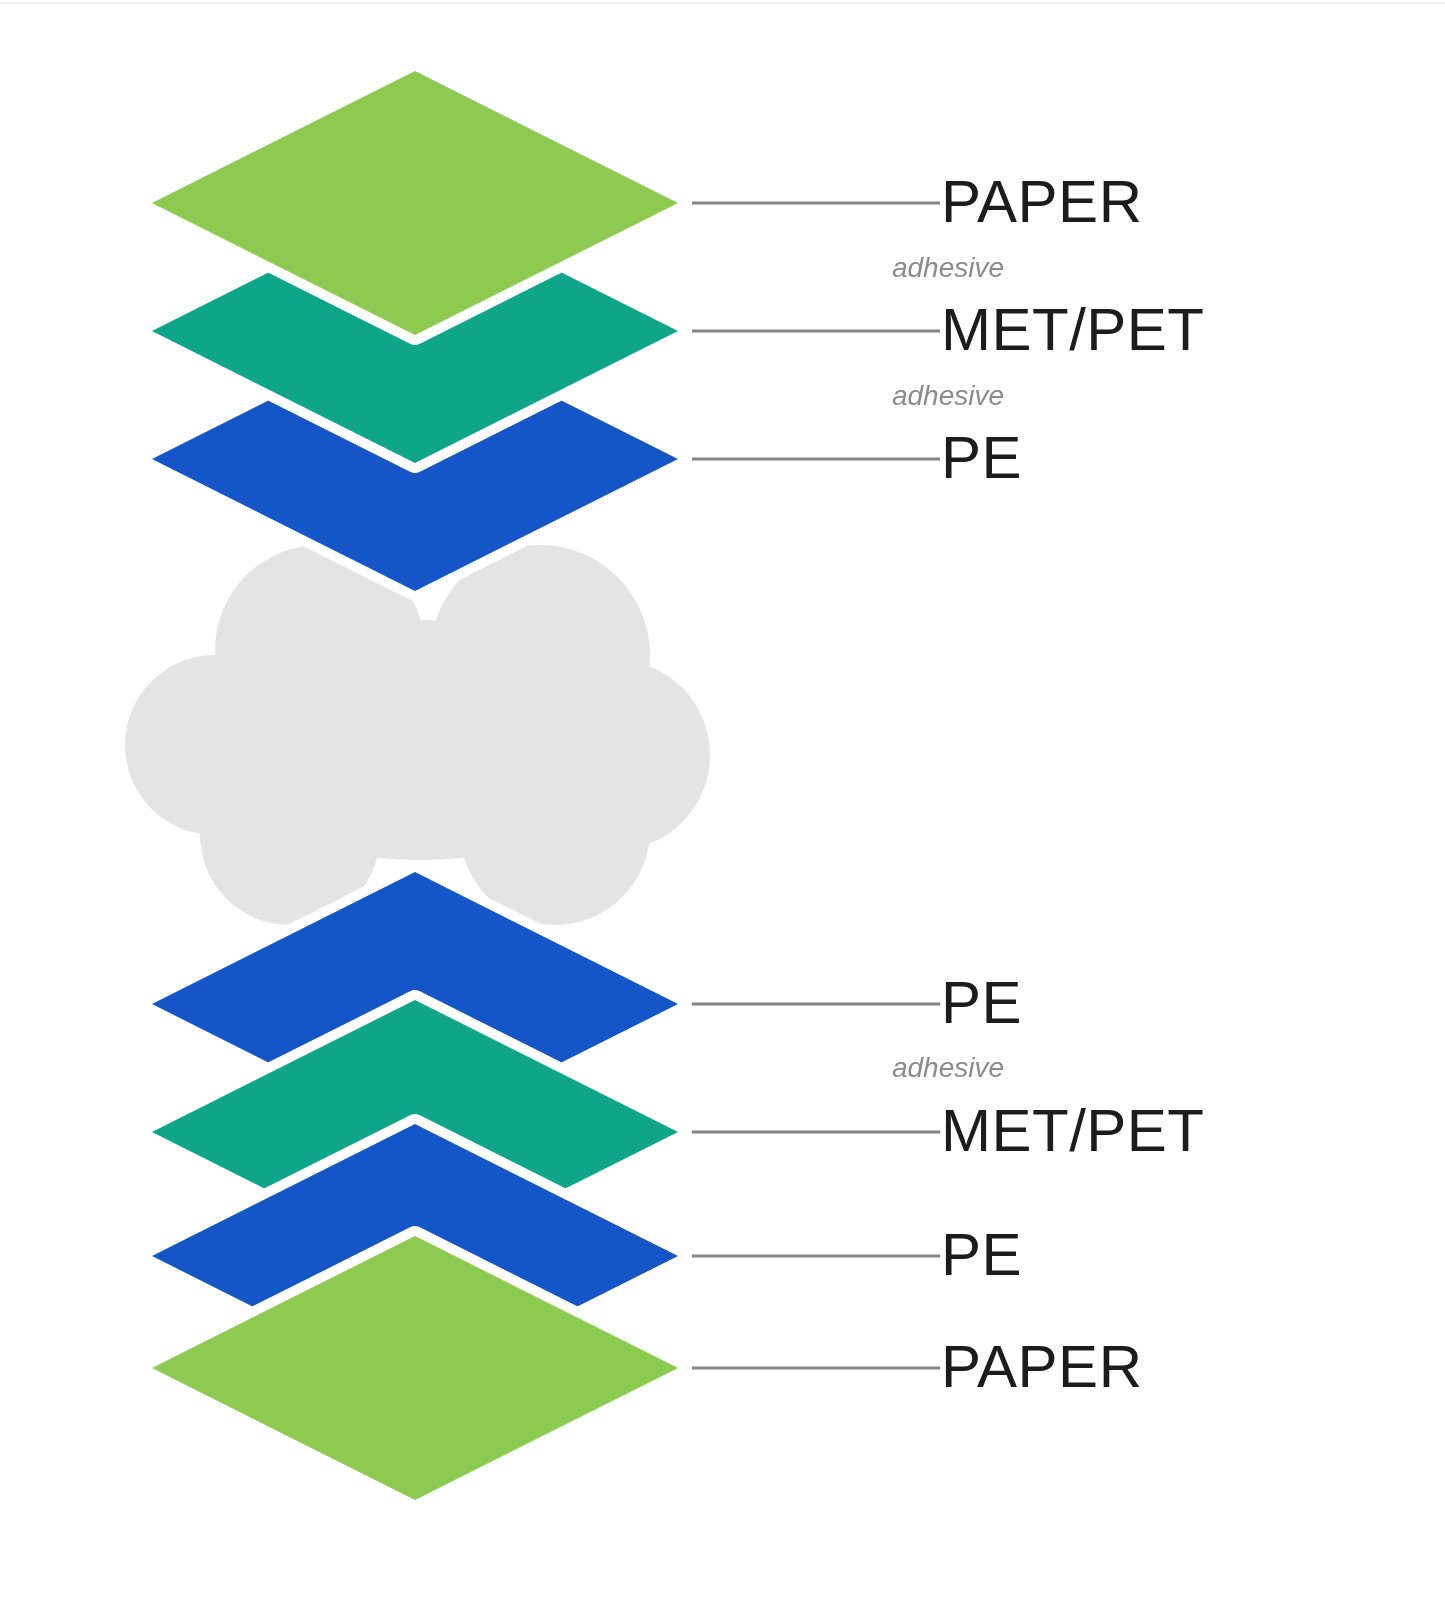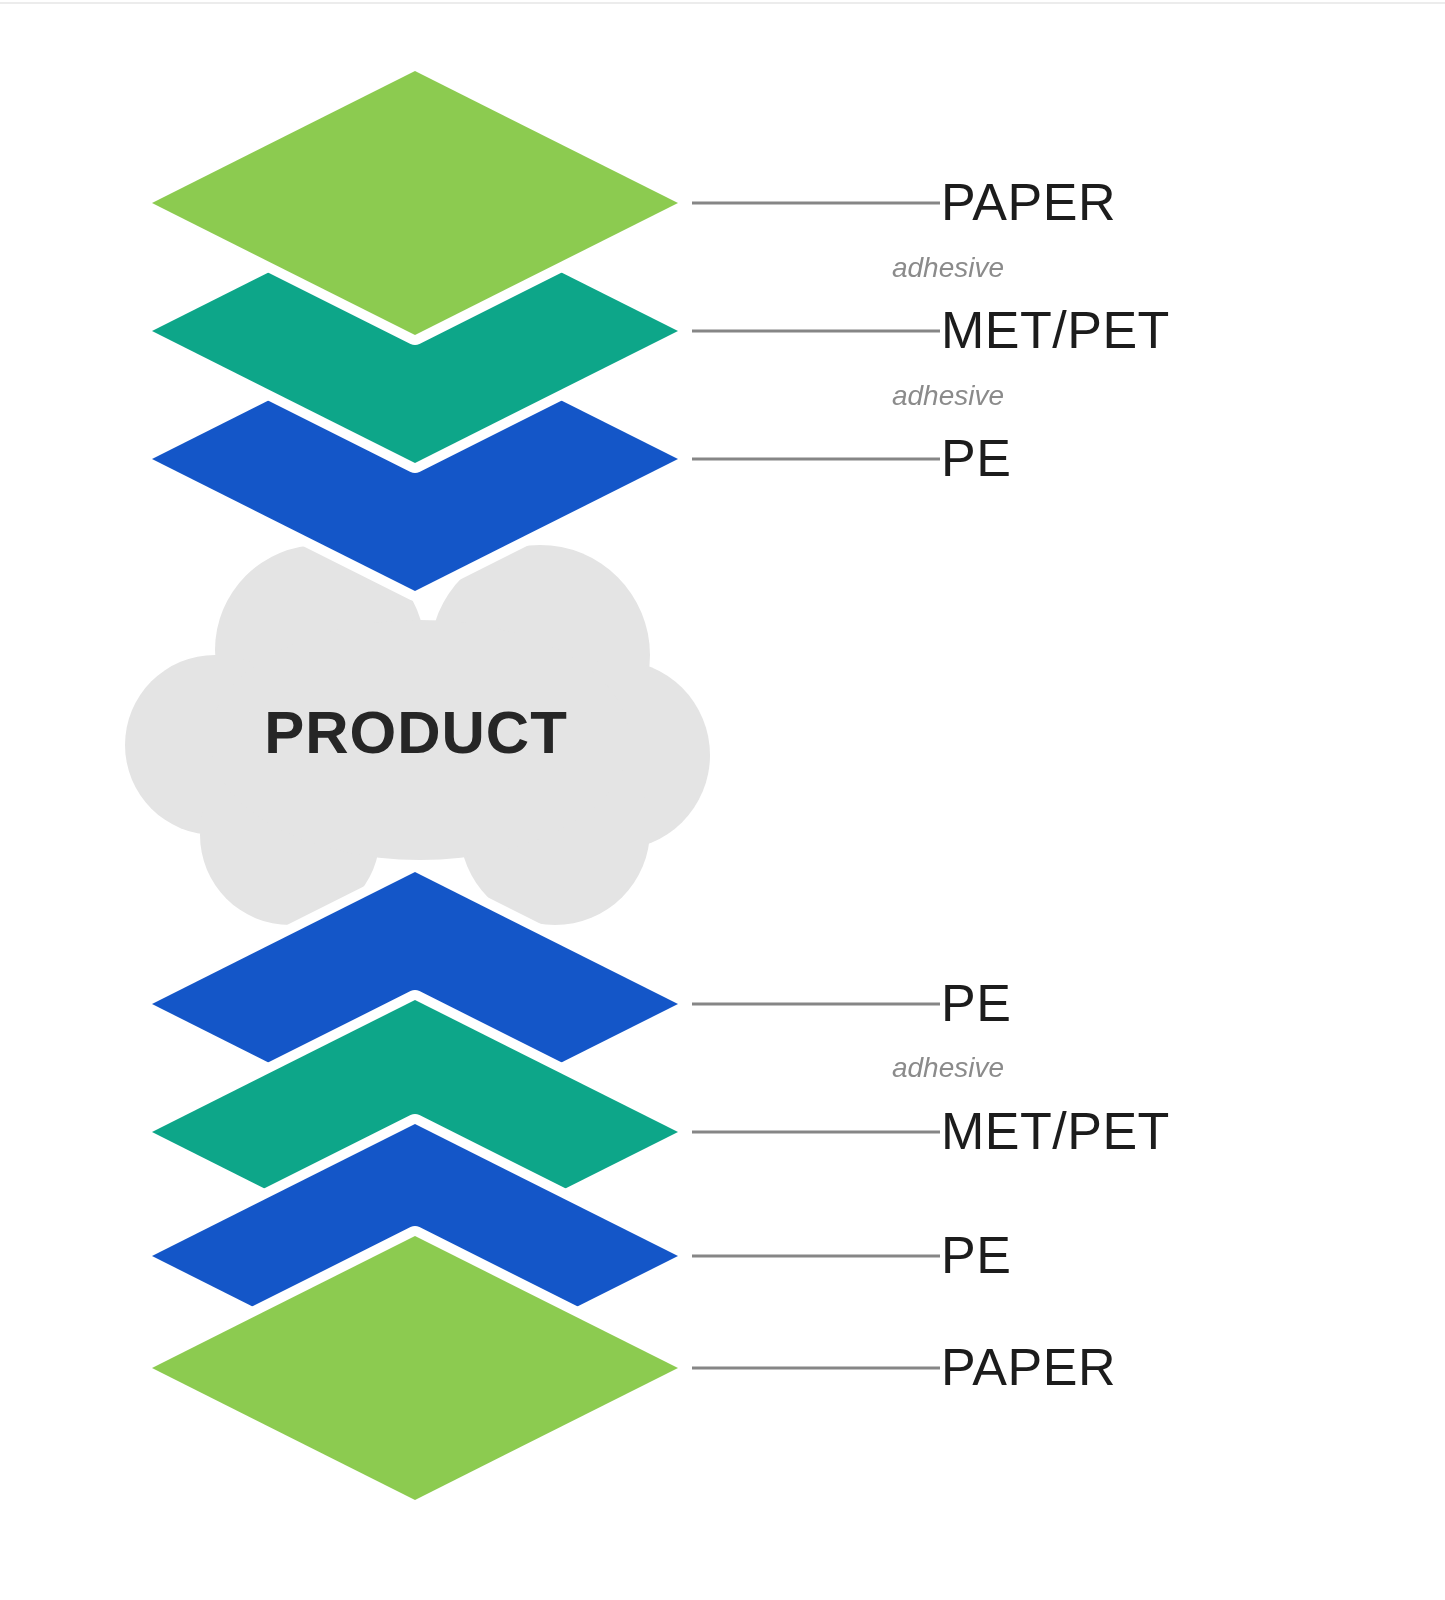--- a/index.html
+++ b/index.html
@@ -37,21 +37,21 @@
     paint-order: stroke;
   }
   .leader {
     stroke-width: 3;
     stroke-linecap: butt;
   }
   .layer-label {
     position: absolute;
     left: 941px;
     transform: translateY(-52%);
-    font-size: 52px;
+    font-size: 60px;
     font-weight: 400;
     color: #1c1c1c;
     white-space: nowrap;
     letter-spacing: 0.5px;
   }
   .adhesive-label {
     position: absolute;
     transform: translate(-50%, -50%);
     font-size: 28px;
     font-style: italic;
@@ -108,21 +108,20 @@
     <polygon class="layer-shape" points="415,1124 678,1256 415,1388 152,1256" fill="#1456C8"></polygon>
     <polygon class="layer-shape" points="415,1236 678,1368 415,1500 152,1368" fill="#8CCB50"></polygon>
   </svg>
 
   <div class="layer-label" style="top:203px;">PAPER</div>
   <div class="adhesive-label" style="left:948px; top:268px;">adhesive</div>
   <div class="layer-label" style="top:331px;">MET/PET</div>
   <div class="adhesive-label" style="left:948px; top:396px;">adhesive</div>
   <div class="layer-label" style="top:459px;">PE</div>
 
-  <div class="product-label">PRODUCT</div>
 
   <div class="layer-label" style="top:1004px;">PE</div>
   <div class="adhesive-label" style="left:948px; top:1068px;">adhesive</div>
   <div class="layer-label" style="top:1132px;">MET/PET</div>
   <div class="layer-label" style="top:1256px;">PE</div>
   <div class="layer-label" style="top:1368px;">PAPER</div>
 
 </div>
 
 </body></html>

